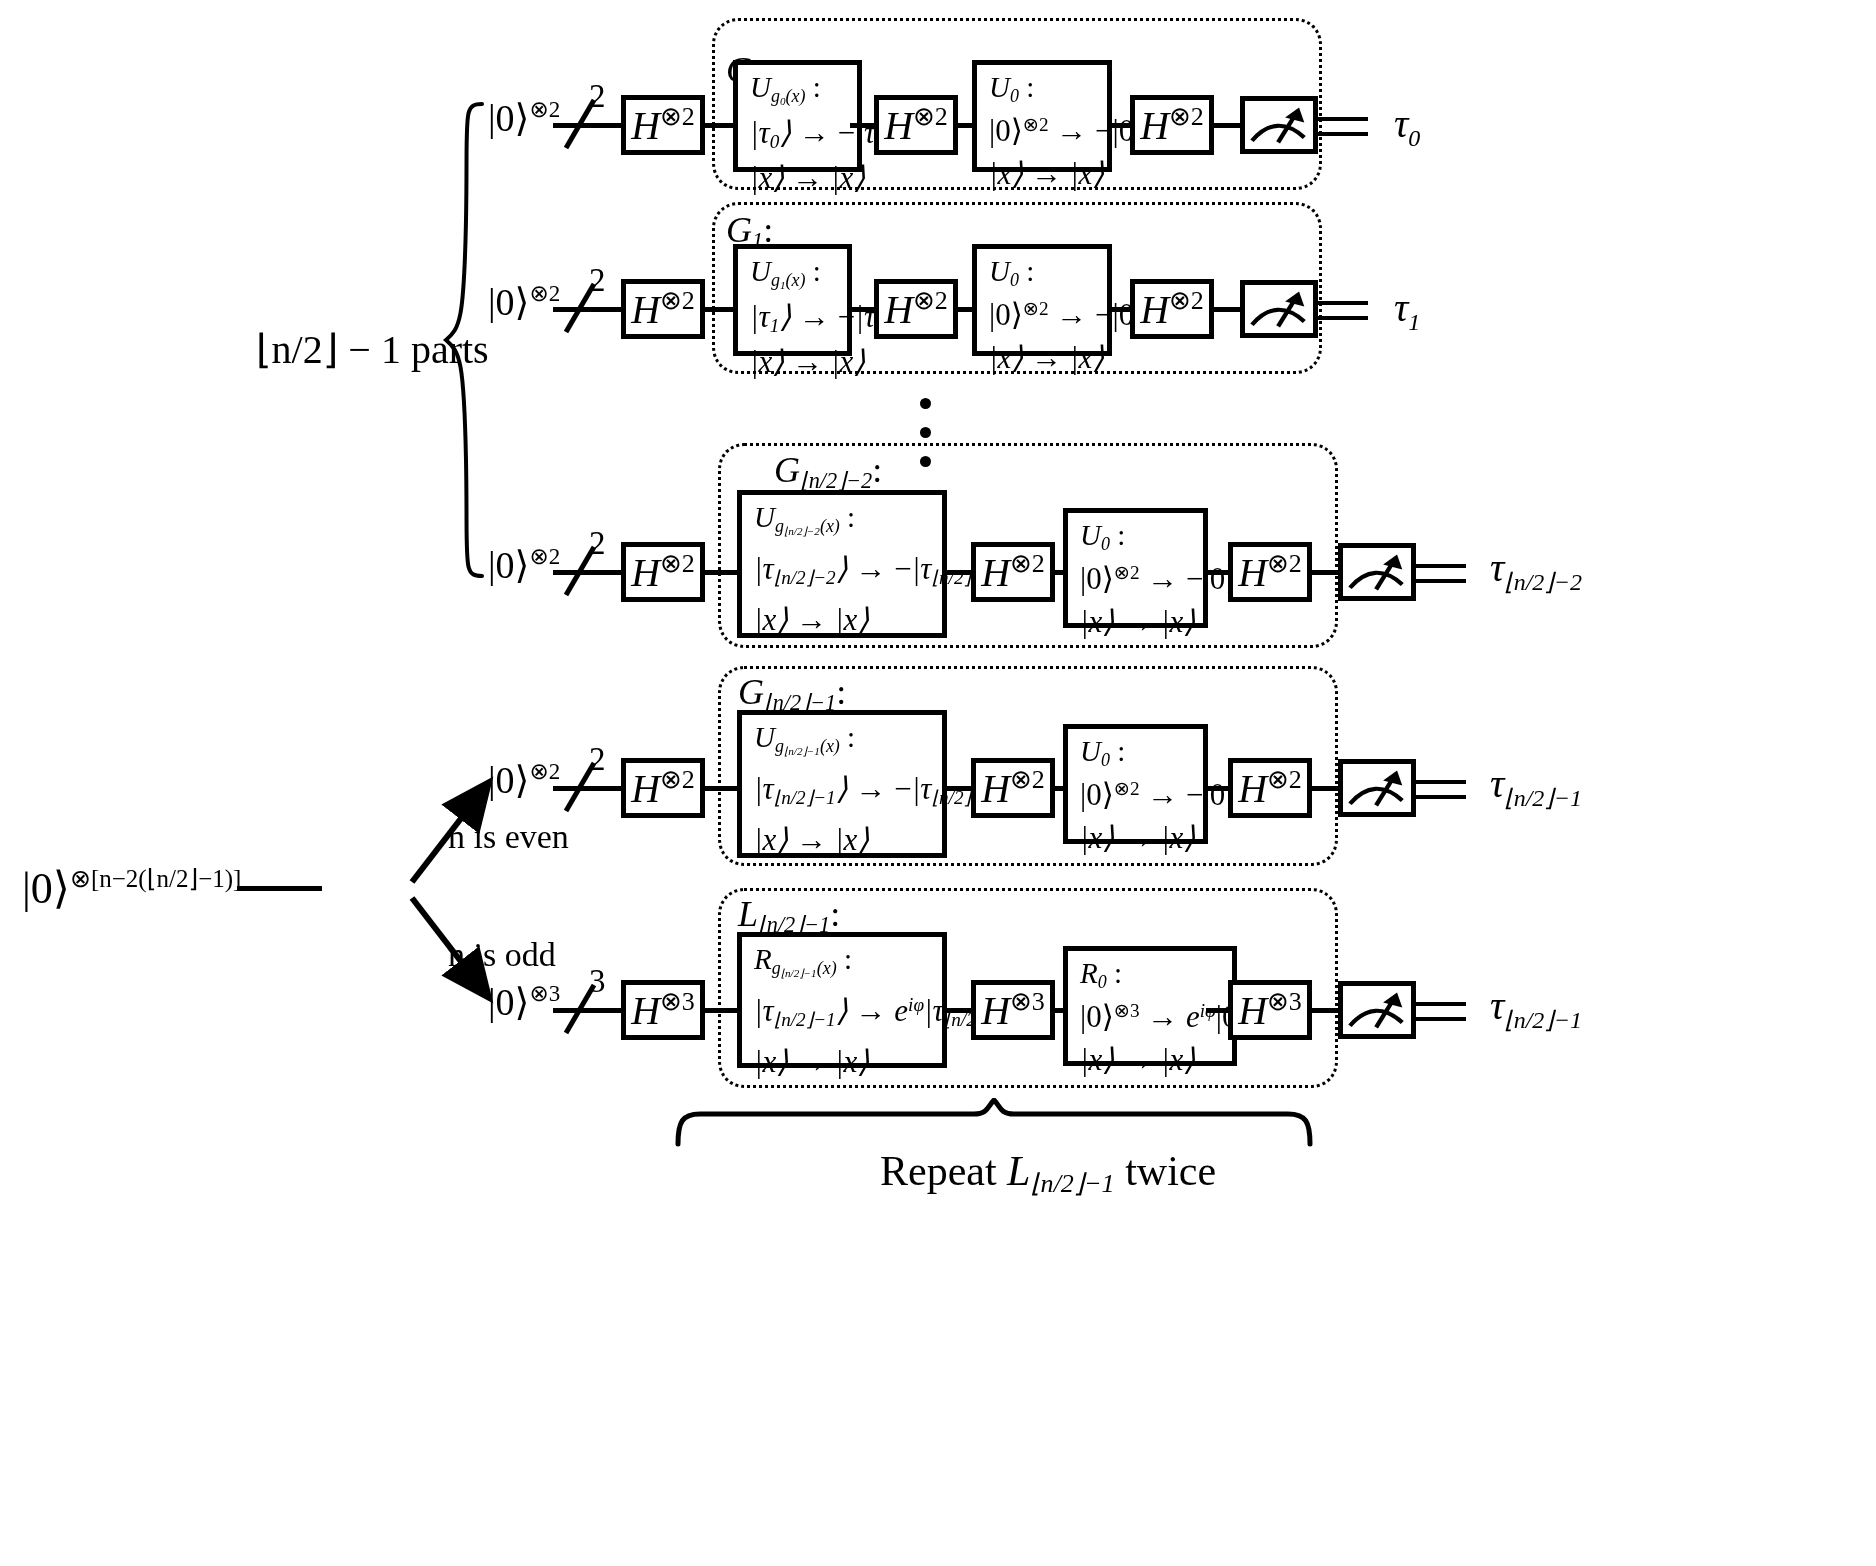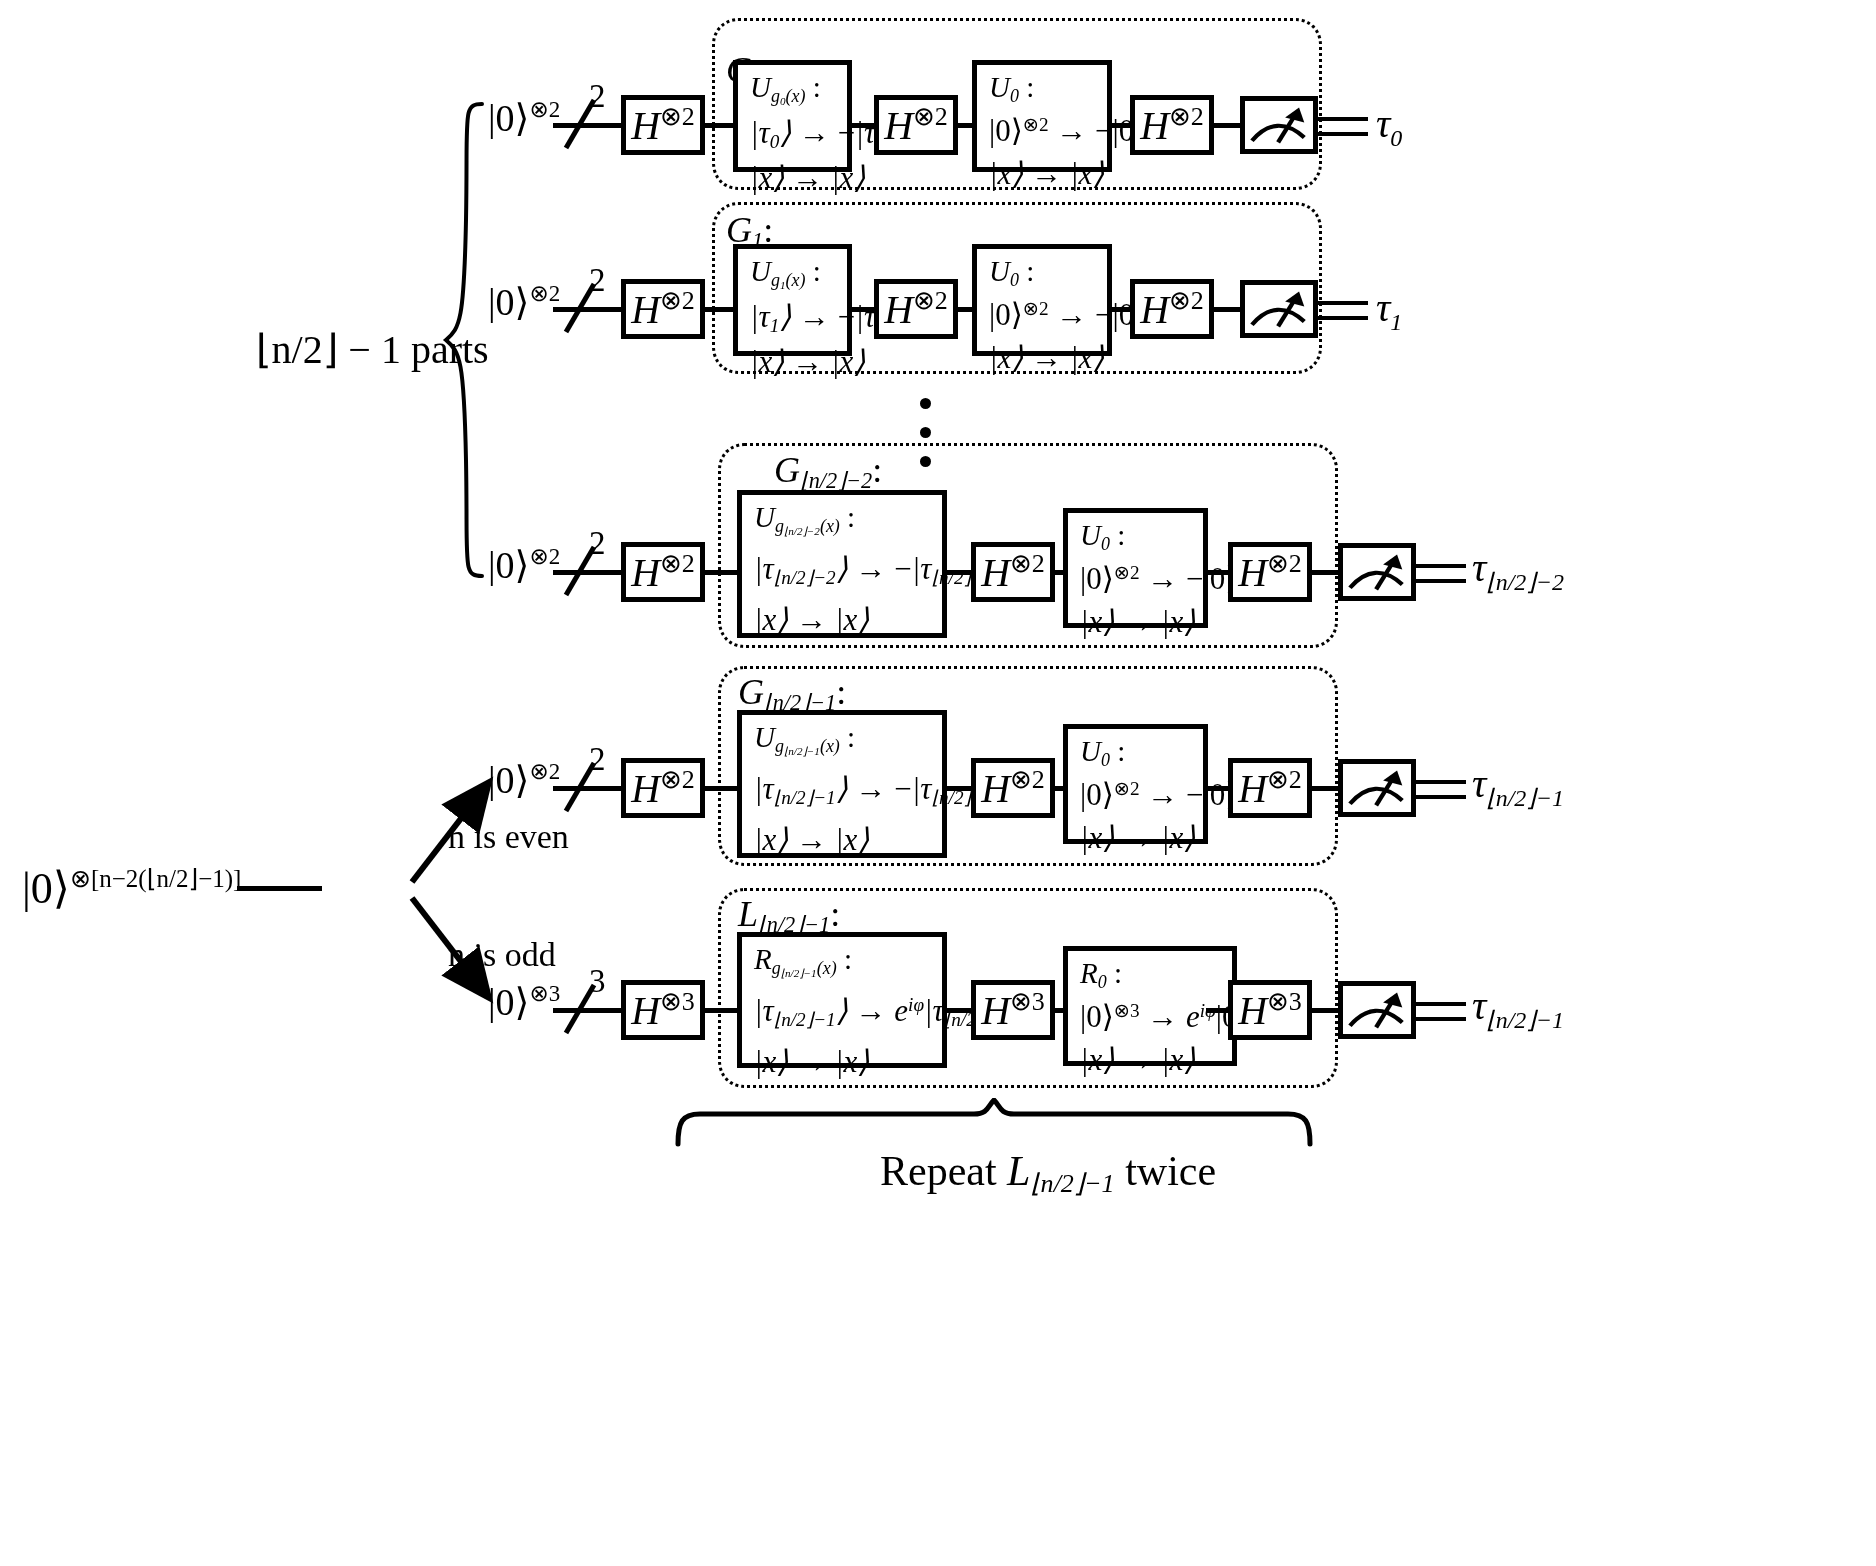--- a/index.html
+++ b/index.html
@@ -111,21 +111,21 @@
 
   
   .lbl {
     position: absolute;
     white-space: nowrap;
     line-height: 1;
     font-family: "Liberation Serif", serif;
   }
   .ket { font-size: 38px; font-style: normal; }
   .ket sup { font-size: 23px; font-style: normal; }
-  .tau { font-size: 40px; font-style: italic; }
+  .tau { font-size: 40px; font-style: italic; margin-left: 18px; }
   .tau sub { font-size: 24px; }
   .slashnum { font-size: 33px; font-style: normal; }
   .plain { font-size: 34px; font-style: normal; }
   .bigtext { font-size: 40px; font-style: normal; }
 
   
   .meter {
     position: absolute;
     border: 5px solid #000;
     background: #fff;
@@ -189,21 +189,21 @@
   <svg class="abs" style="left:562px; top:96px; width:36px; height:56px;">
       <line x1="4" y1="52" x2="32" y2="4" stroke="#000" stroke-width="5"></line>
     </svg>
   <div class="lbl slashnum" style="left:589px; top:80px;">2</div>
 
   <div class="gate" style="left:621px; top:95px; width:84px; height:60px;">
     <span class="gl"><span>H</span><sup>⊗2</sup></span>
   </div>
   <div class="wire" style="left:703px; top:123px; width:32px;"></div>
 
-  <div class="opbox" style="left:733px; top:60px; width:119px; height:112px;">
+  <div class="opbox" style="left:733px; top:60px; width:129px; height:112px;">
     <div class="title">
       <span>U</span><sub class="sm"><span>g</span><sub class="sm">0</sub><span>(x)</span></sub><span class="up"> :</span>
     </div>
     <div class="line l1">|<span style="font-style:italic">τ</span><sub class="sm">0</sub>⟩ <span class="up">→ −</span>|<span style="font-style:italic">τ</span><sub class="sm">0</sub>⟩</div>
     <div class="line l2">|<span style="font-style:italic">x</span>⟩ <span class="up">→</span> |<span style="font-style:italic">x</span>⟩</div>
   </div>
 
   <div class="wire" style="left:850px; top:123px; width:26px;"></div>
   <div class="gate" style="left:874px; top:95px; width:84px; height:60px;">
     <span class="gl"><span>H</span><sup>⊗2</sup></span>

